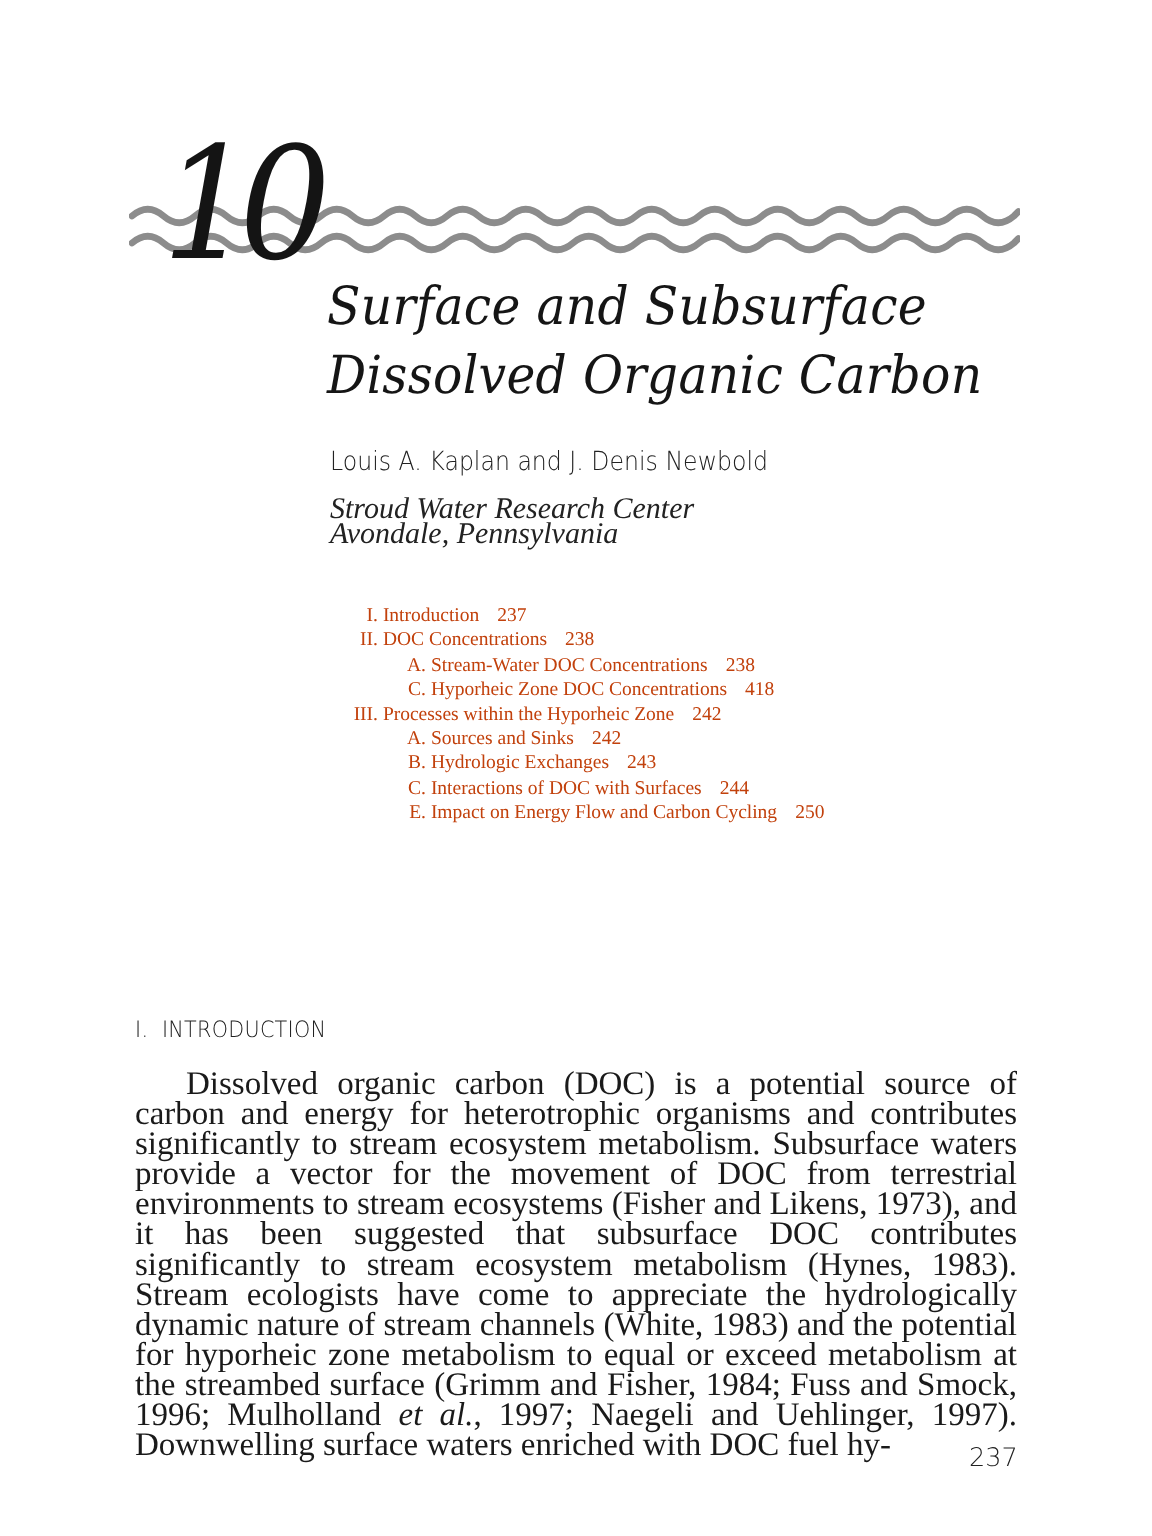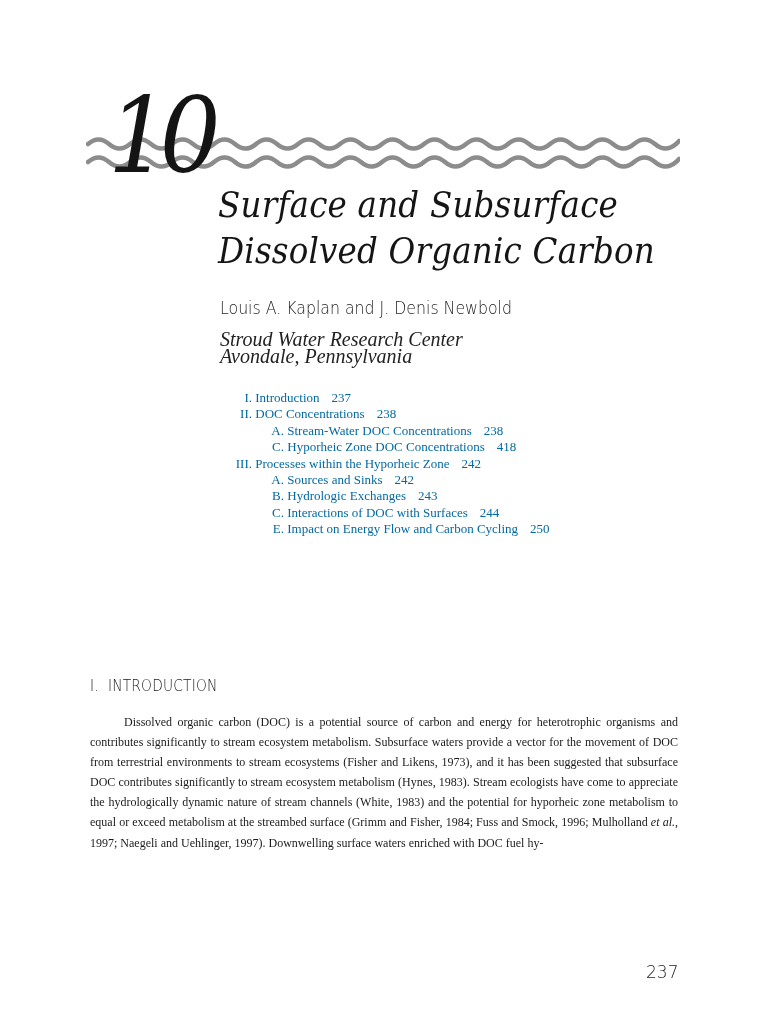--- a/index.html
+++ b/index.html
@@ -17,34 +17,34 @@
   .title {
     left: 218px; top: 182px; font-size: 35px; font-style: italic; line-height: 46px;
     color: #151515; font-family: "DejaVu Serif", serif; letter-spacing: 0.2px;
     transform: scaleX(0.93); transform-origin: left top; white-space: nowrap;
   }
   .authors {
     left: 220px; top: 298px; font-size: 17.5px; color: #222; font-family: "DejaVu Sans", sans-serif;
     font-weight: 300; white-space: nowrap; transform: scaleX(0.9); transform-origin: left top;
   }
   .affil { left: 220px; font-size: 20px; font-style: italic; color: #222; white-space: nowrap; }
-  .toc { left: 222px; top: 390px; font-size: 13px; line-height: 16.4px; color: #0369a1; }
+  .toc { left: 222px; top: 402px; font-size: 13px; line-height: 16.4px; color: #c2410c; }
   .toc-row { white-space: nowrap; }
   .toc-row .num { display: inline-block; text-align: right; }
   .toc-row .pg { margin-left: 12px; }
   .lvl0 .num { width: 30px; }
   .lvl1 .num { width: 62px; }
   .lvl-ref { padding-left: 36px; }
   .section-head {
     left: 90px; top: 677px; font-size: 15px; color: #222; letter-spacing: 0.2px;
     font-family: "DejaVu Sans", sans-serif; font-weight: 300; white-space: nowrap;
     transform: scaleX(0.92); transform-origin: left top;
   }
   .body-text {
-    left: 90px; top: 712px; width: 588px; font-size: 12px; line-height: 20.1px;
+    left: 90px; top: 712px; width: 588px; font-size: 22px; line-height: 20.1px;
     text-align: justify; color: #1a1a1a;
   }
   .body-text p { margin: 0; text-indent: 34px; }
   .footer-left { left: 90px; top: 958px; font-size: 9.5px; line-height: 12px; color: #222; }
   .footer-left .journal { font-style: italic; }
   .folio { left: 646px; top: 962px; font-size: 17px; color: #222; font-family: "DejaVu Sans", sans-serif; font-weight: 300; }
 </style>
 </head>
 <body>
 

